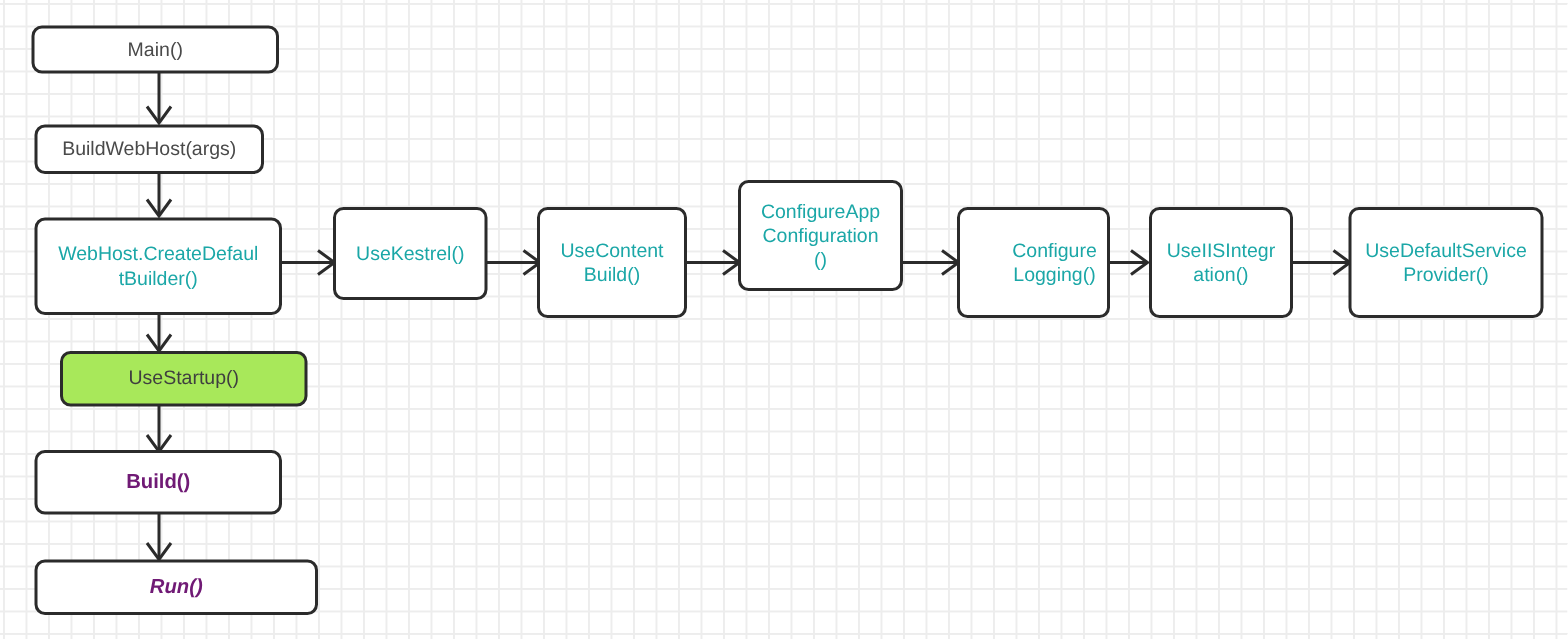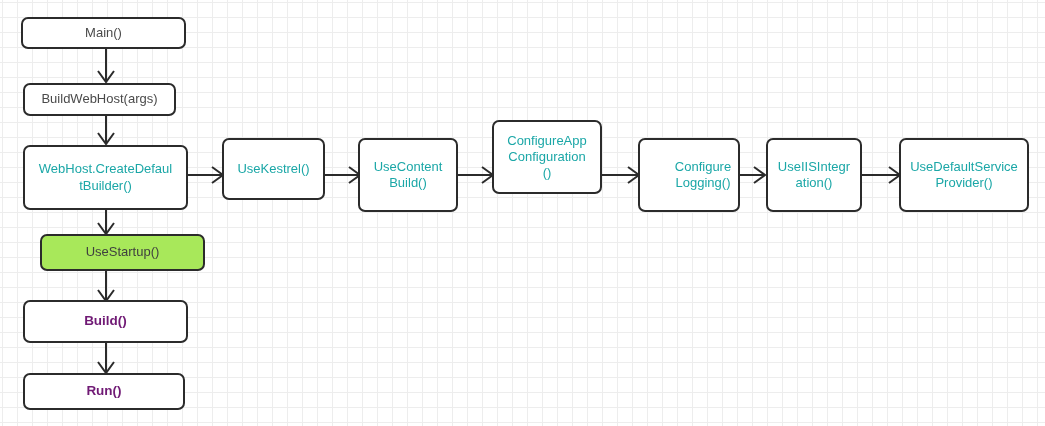--- a/index.html
+++ b/index.html
@@ -144,21 +144,21 @@
   </div>
 
   <div class="node green" style="left:12px; top:234px; width:165px; height:37px;margin-left:28px;">
     <span class="label">UseStartup()</span>
   </div>
 
   <div class="node red" style="left:23px; top:300px; width:165px; height:43px;">
     <span class="label">Build()</span>
   </div>
 
-  <div class="node red" style="left:23px; top:373px; width:162px; height:37px;">
+  <div class="node red" style="left:23px; top:373px; width:189px; height:37px;font-style:italic;">
     <span class="label">Run()</span>
   </div>
 
   <div class="node" style="left:222px; top:138px; width:103px; height:62px;">
     <span class="label">UseKestrel()</span>
   </div>
 
   <div class="node" style="left:358px; top:138px; width:100px; height:74px;">
     <span class="label">UseContent
 Build()</span>

